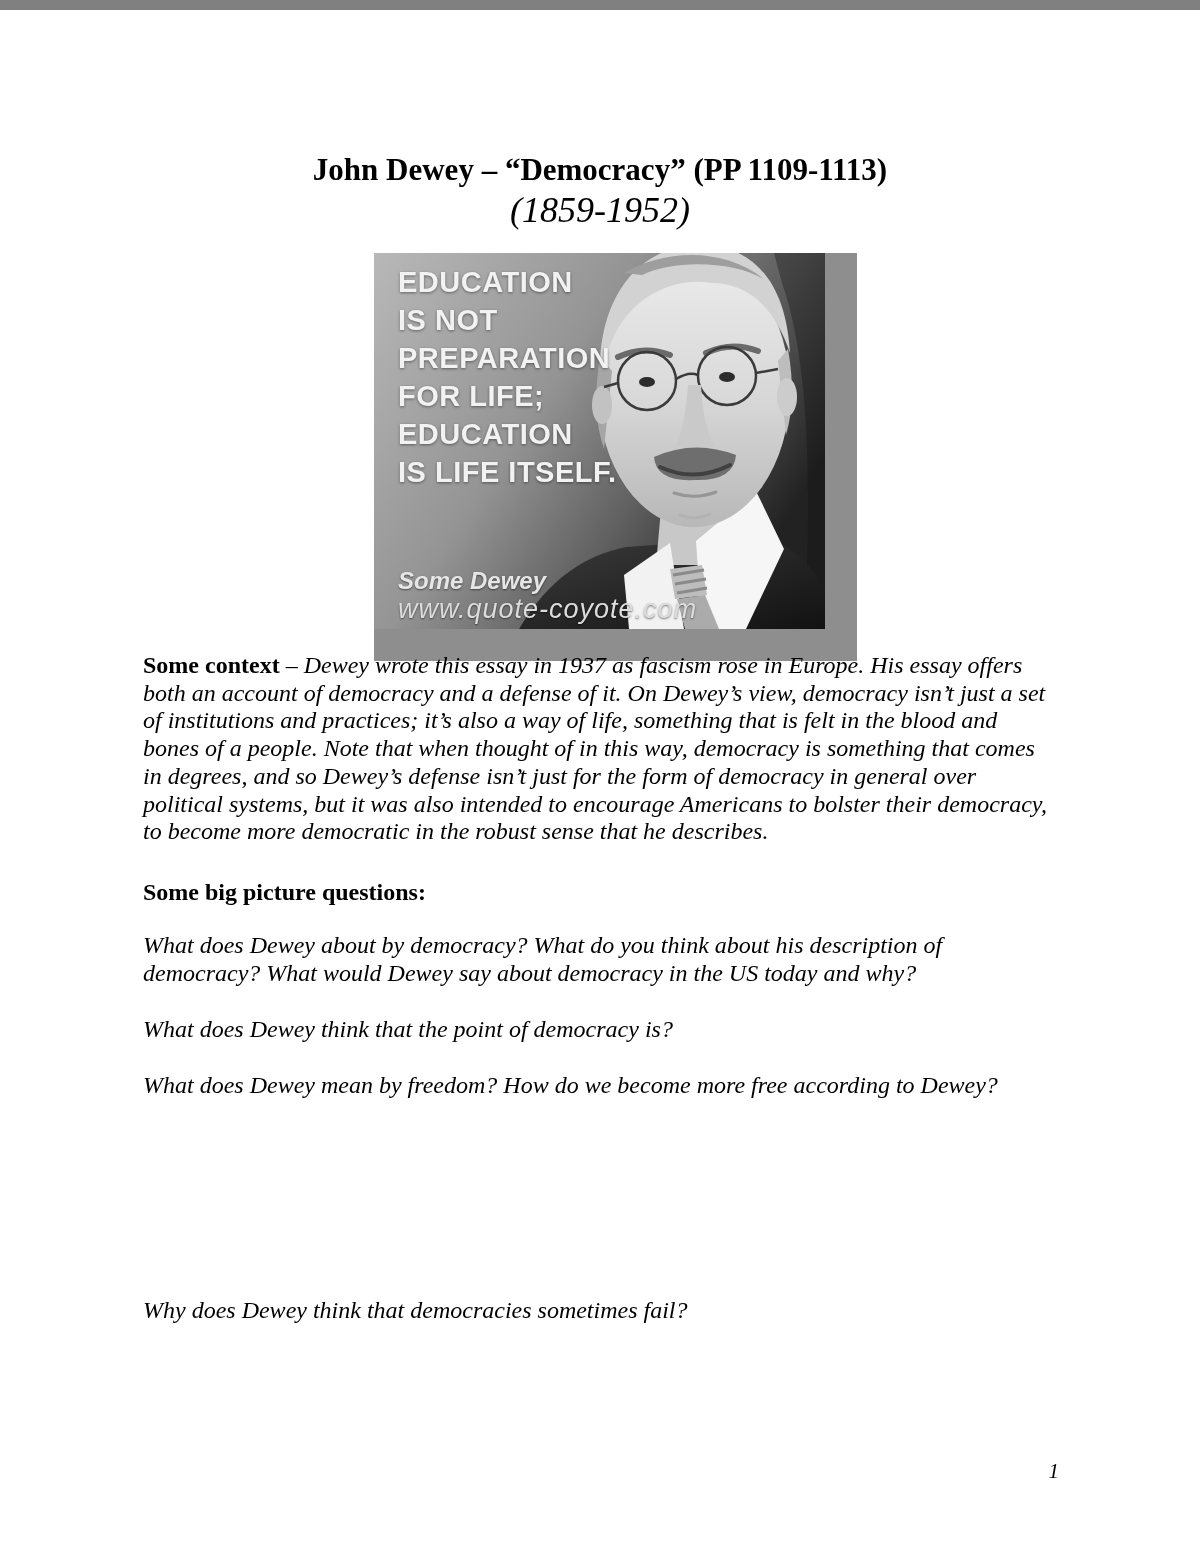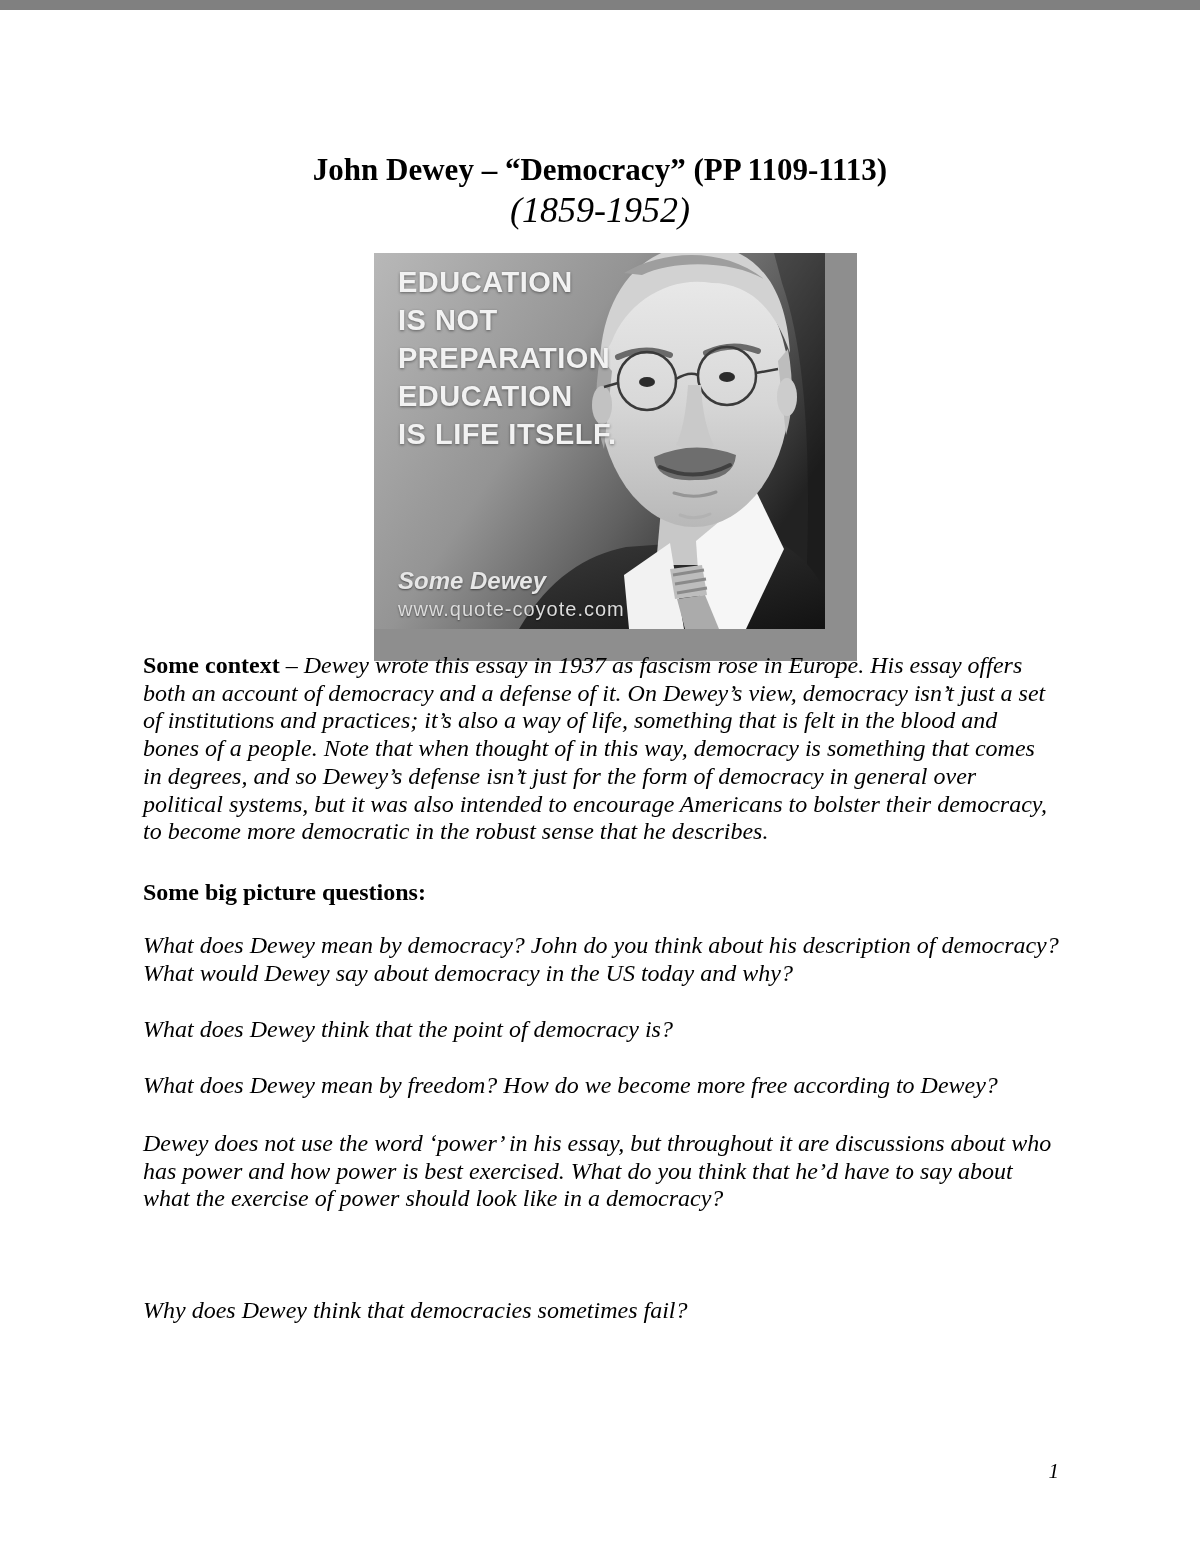--- a/index.html
+++ b/index.html
@@ -61,24 +61,25 @@
     color: #e6e6e6;
     text-shadow: 0 1px 2px rgba(0,0,0,0.5);
   }
   .attrib-name {
     font-size: 24px;
     line-height: 27px;
     font-style: italic;
     font-weight: bold;
   }
   .attrib-site {
-    font-size: 20px;
+    font-size: 27px;
     line-height: 31px;
     letter-spacing: 1px;
     color: #dcdcdc;
+    font-style: italic;
   }
 
   
   .body-block {
     position: absolute;
     left: 143px;
     width: 916px;
     font-size: 24px;
     line-height: 27.7px;
     margin: 0;
@@ -174,35 +175,35 @@
       <path d="M286,214 Q321,230 356,212" stroke="#404040" stroke-width="4" fill="none" stroke-linecap="round"></path>
 
       <path d="M300,240 Q321,247 342,239" stroke="#969696" stroke-width="3" fill="none" stroke-linecap="round"></path>
       <path d="M306,262 Q321,268 336,261" stroke="#b2b2b2" stroke-width="3" fill="none" stroke-linecap="round"></path>
     </svg>
 
     <div class="quote-overlay">
       <div>EDUCATION</div>
       <div>IS NOT</div>
       <div>PREPARATION</div>
+      <div>FOR LIFE;</div>
       <div>EDUCATION</div>
       <div>IS LIFE ITSELF.</div>
     </div>
 
     <div class="attrib">
       <div class="attrib-name">Some Dewey</div>
       <div class="attrib-site">www.quote-coyote.com</div>
     </div>
   </figure>
 
   <p class="body-block context-para"><span class="context-label">Some context</span><span> – </span><span class="context-body">Dewey wrote this essay in 1937 as fascism rose in Europe.  His essay offers both an account of democracy and a defense of it. On Dewey’s view, democracy isn’t just a set of institutions and practices; it’s also a way of life, something that is felt in the blood and bones of a people. Note that when thought of in this way, democracy is something that comes in degrees, and so Dewey’s defense isn’t just for the form of democracy in general over political systems, but it was also intended to encourage Americans to bolster their democracy, to become more democratic in the robust sense that he describes.</span></p>
 
   <p class="body-block questions-heading">Some big picture questions:</p>
 
-  <p class="body-block question q1">What does Dewey mean by democracy? John do you think about his description of democracy? What would Dewey say about democracy in the US today and why?</p>
+  <p class="body-block question q1">What does Dewey about by democracy? What do you think about his description of democracy? What would Dewey say about democracy in the US today and why?</p>
   <p class="body-block question q2">What does Dewey think that the point of democracy is?</p>
   <p class="body-block question q3">What does Dewey mean by freedom? How do we become more free according to Dewey?</p>
-  <p class="body-block question q4">Dewey does not use the word ‘power’ in his essay, but throughout it are discussions about who has power and how power is best exercised. What do you think that he’d have to say about what the exercise of power should look like in a democracy?</p>
   <p class="body-block question q6">Why does Dewey think that democracies sometimes fail?</p>
 
   <div class="page-number">1</div>
 
 </div>
 
 </body></html>

